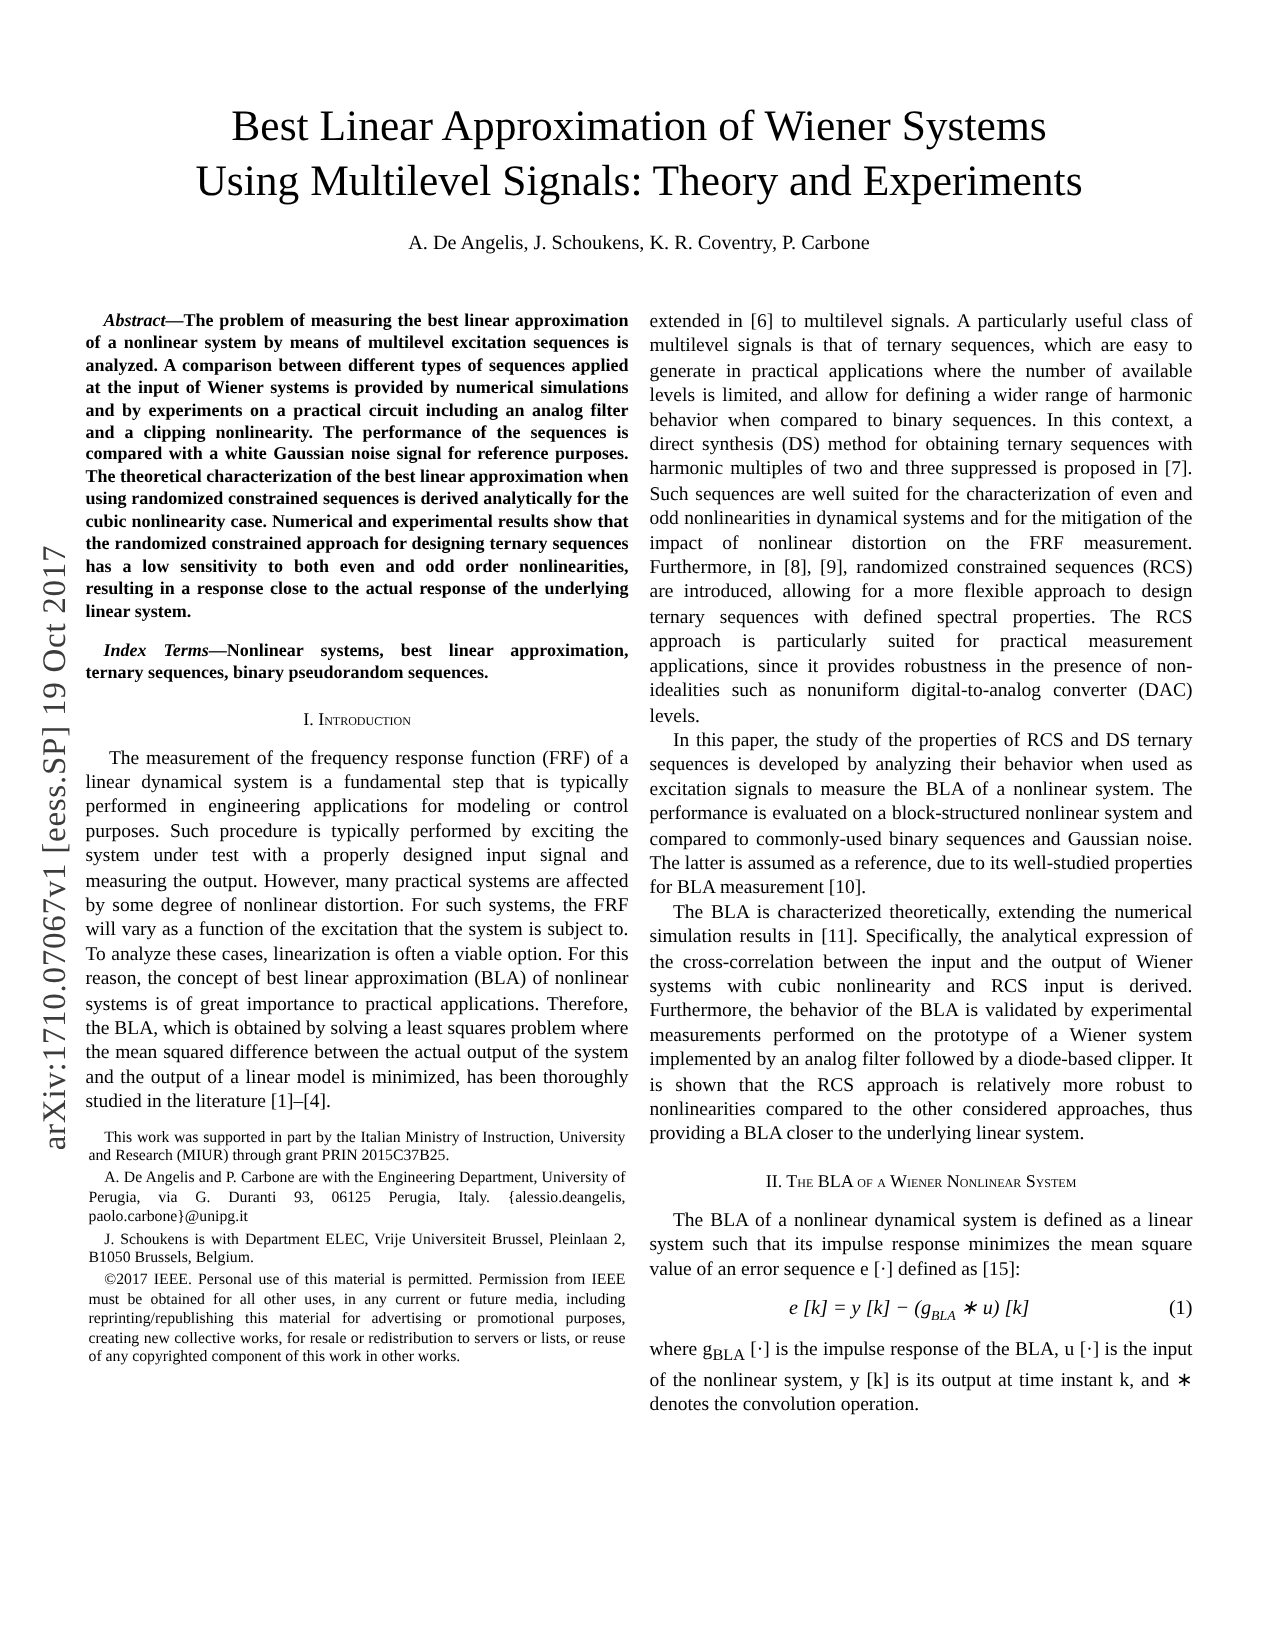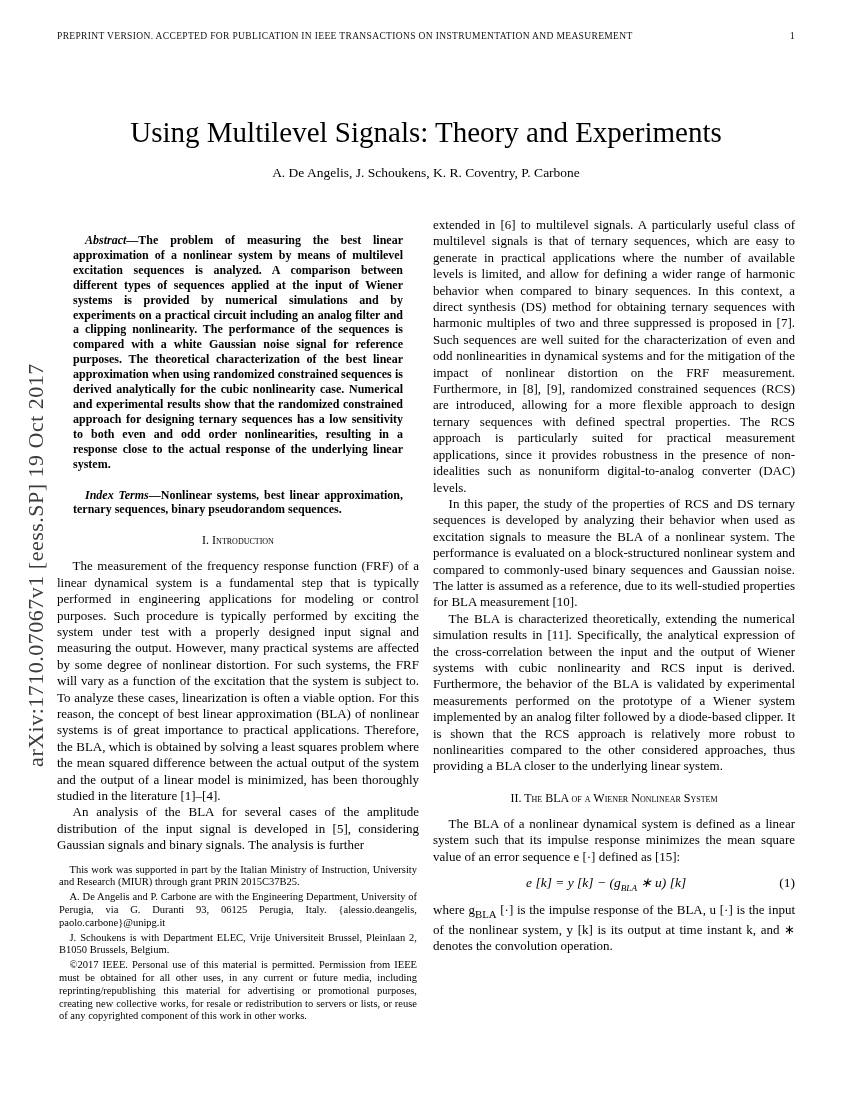--- a/index.html
+++ b/index.html
@@ -49,21 +49,21 @@
   p.body-par {
     margin: 0;
     font-size: 13px;
     line-height: 16.4px;
     text-align: justify;
     text-indent: 1.2em;
   }
   p.no-indent { text-indent: 0; }
 
   .abstract, .index-terms {
-    margin: 16px;
+    margin: 0;
     font-size: 12px;
     font-weight: bold;
     line-height: 14.9px;
     text-align: justify;
     text-indent: 1em;
   }
   .index-terms { margin-top: 11px; }
   .ab-label, .it-label { font-style: italic; }
 
   .section-heading {
@@ -108,43 +108,38 @@
 </style>
 </head>
 <body>
 
 <div class="page">
 
   <div class="arxiv-stamp">arXiv:1710.07067v1  [eess.SP]  19 Oct 2017</div>
 
   <div class="content">
 
-    <div class="running-head">
-      <span>PREPRINT VERSION. ACCEPTED FOR PUBLICATION IN IEEE TRANSACTIONS ON INSTRUMENTATION AND MEASUREMENT</span>
-      <span class="pageno">1</span>
-    </div>
 
     <h1 class="title">
-      <br>
+      <span>Best Linear Approximation of Wiener Systems</span><br>
       <span>Using Multilevel Signals: Theory and Experiments</span>
     </h1>
 
     <div class="authors">A. De Angelis, J. Schoukens, K. R. Coventry, P. Carbone</div>
 
     <div class="columns">
 
       <div class="col">
         <p class="abstract"><span class="ab-label">Abstract</span><span>—The problem of measuring the best linear approximation of a nonlinear system by means of multilevel excitation sequences is analyzed. A comparison between different types of sequences applied at the input of Wiener systems is provided by numerical simulations and by experiments on a practical circuit including an analog filter and a clipping nonlinearity. The performance of the sequences is compared with a white Gaussian noise signal for reference purposes. The theoretical characterization of the best linear approximation when using randomized constrained sequences is derived analytically for the cubic nonlinearity case. Numerical and experimental results show that the randomized constrained approach for designing ternary sequences has a low sensitivity to both even and odd order nonlinearities, resulting in a response close to the actual response of the underlying linear system.</span></p>
 
         <p class="index-terms"><span class="it-label">Index Terms</span><span>—Nonlinear systems, best linear approximation, ternary sequences, binary pseudorandom sequences.</span></p>
 
         <h2 class="section-heading">I. Introduction</h2>
 
         <p class="body-par">The measurement of the frequency response function (FRF) of a linear dynamical system is a fundamental step that is typically performed in engineering applications for modeling or control purposes. Such procedure is typically performed by exciting the system under test with a properly designed input signal and measuring the output. However, many practical systems are affected by some degree of nonlinear distortion. For such systems, the FRF will vary as a function of the excitation that the system is subject to. To analyze these cases, linearization is often a viable option. For this reason, the concept of best linear approximation (BLA) of nonlinear systems is of great importance to practical applications. Therefore, the BLA, which is obtained by solving a least squares problem where the mean squared difference between the actual output of the system and the output of a linear model is minimized, has been thoroughly studied in the literature [1]–[4].</p>
-        <p class="body-par">An analysis of the BLA for several cases of the amplitude distribution of the input signal is developed in [5], considering Gaussian signals and binary signals. The analysis is further</p>
 
         <div class="footnotes">
           <p>This work was supported in part by the Italian Ministry of Instruction, University and Research (MIUR) through grant PRIN 2015C37B25.</p>
           <p>A. De Angelis and P. Carbone are with the Engineering Department, University of Perugia, via G. Duranti 93, 06125 Perugia, Italy. {alessio.deangelis, paolo.carbone}@unipg.it</p>
           <p>J. Schoukens is with Department ELEC, Vrije Universiteit Brussel, Pleinlaan 2, B1050 Brussels, Belgium.</p>
           <p>©2017 IEEE. Personal use of this material is permitted. Permission from IEEE must be obtained for all other uses, in any current or future media, including reprinting/republishing this material for advertising or promotional purposes, creating new collective works, for resale or redistribution to servers or lists, or reuse of any copyrighted component of this work in other works.</p>
         </div>
       </div>
 
       <div class="col">

